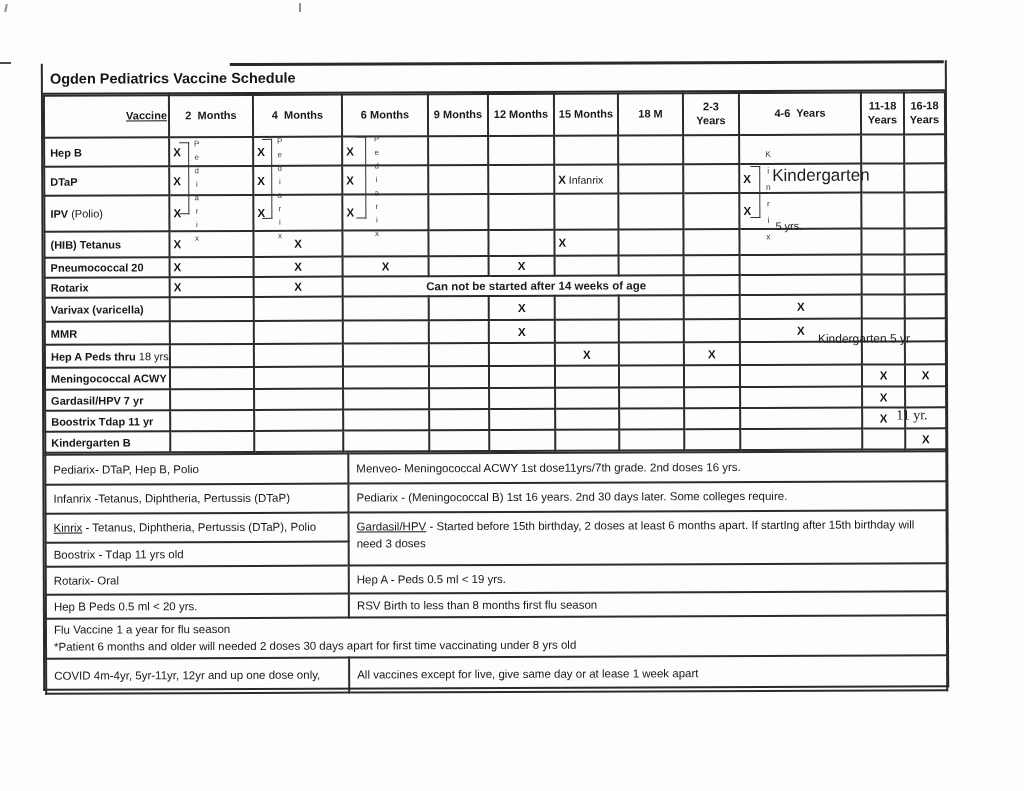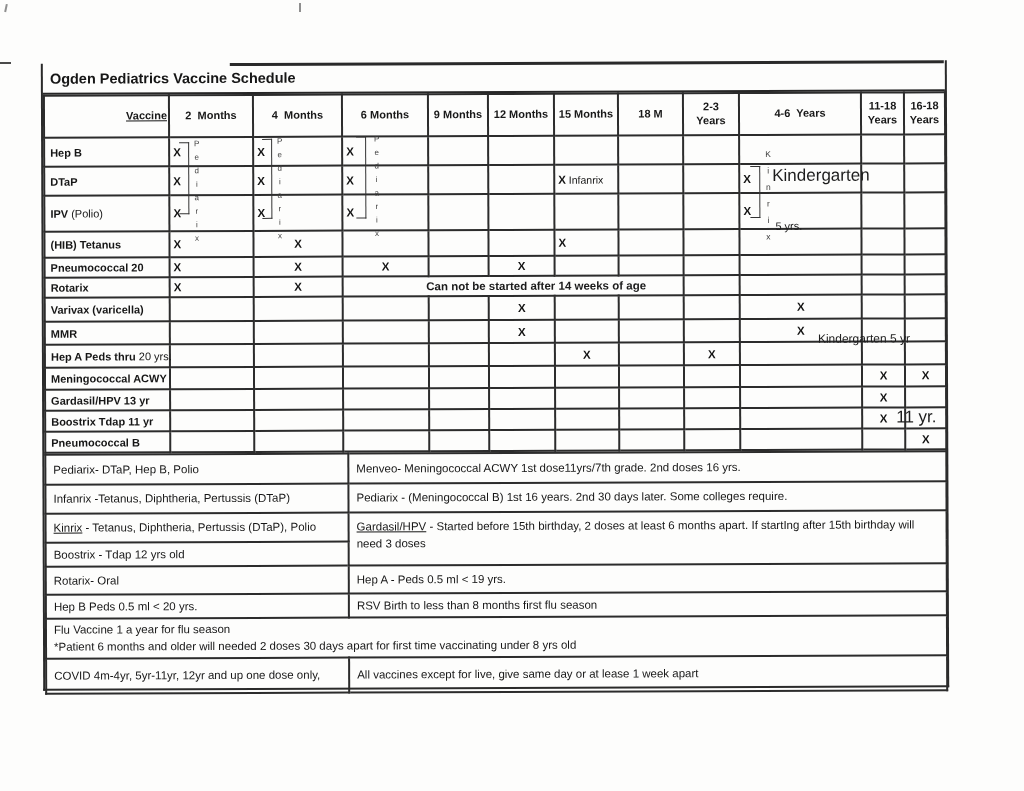--- a/index.html
+++ b/index.html
@@ -49,21 +49,21 @@
   .bracket{position:absolute;width:9px;border:1.6px solid #333;border-left:none;background:transparent;}
   .vtext{
     position:absolute;writing-mode:vertical-rl;text-orientation:upright;
     font-size:8px;color:#3d3d3d;letter-spacing:4.5px;line-height:9px;white-space:nowrap;
   }
   .vtext.kx{letter-spacing:6.5px;font-size:8.5px;}
   .note-abs{position:absolute;white-space:nowrap;color:#1d1d1d;}
   .kg1{font-size:17px;}
   .kg2{font-size:11px;margin-top:33px;}
   .kg3{font-size:12px;}
-  .kg4{font-size:17px;}
+  .kg4{font-size:14px;font-family:Liberation Serif, serif;}
 </style>
 </head>
 <body>
 
 <div class="artifact" style="left:5px;top:4px;width:1.5px;height:8px;transform:rotate(12deg);"></div>
 <div class="artifact" style="left:299px;top:3px;width:1.5px;height:9px;"></div>
 <div class="artifact" style="left:0;top:62px;width:11px;height:2px;background:#4a4a4a;"></div>
 
 <div class="frame">
   <div class="topline"></div>
@@ -207,21 +207,21 @@
           <td class="mark"></td>
           <td class="mark"><span>X</span></td>
           <td class="mark"></td>
           <td class="mark"></td>
           <td class="mark"></td>
           <td class="mark"><span>X</span></td>
           <td class="mark"></td>
           <td class="mark"></td>
         </tr>
         <tr style="height: 23px;">
-          <td class="vlabel"><span>Hep A Peds thru</span><span class="suffix"> 20 yrs.</span></td>
+          <td class="vlabel"><span>Hep A Peds thru</span><span class="suffix"> 18 yrs.</span></td>
           <td class="mark"></td>
           <td class="mark"></td>
           <td class="mark"></td>
           <td class="mark"></td>
           <td class="mark"></td>
           <td class="mark"><span>X</span></td>
           <td class="mark"></td>
           <td class="mark"><span>X</span></td>
           <td class="mark"></td>
           <td class="mark"></td>
@@ -235,21 +235,21 @@
           <td class="mark"></td>
           <td class="mark"></td>
           <td class="mark"></td>
           <td class="mark"></td>
           <td class="mark"></td>
           <td class="mark"></td>
           <td class="mark"><span>X</span></td>
           <td class="mark"><span>X</span></td>
         </tr>
         <tr style="height: 21px;">
-          <td class="vlabel"><span>Gardasil/HPV 13 yr</span></td>
+          <td class="vlabel"><span>Gardasil/HPV 7 yr</span></td>
           <td class="mark"></td>
           <td class="mark"></td>
           <td class="mark"></td>
           <td class="mark"></td>
           <td class="mark"></td>
           <td class="mark"></td>
           <td class="mark"></td>
           <td class="mark"></td>
           <td class="mark"></td>
           <td class="mark"><span>X</span></td>
@@ -263,21 +263,21 @@
           <td class="mark"></td>
           <td class="mark"></td>
           <td class="mark"></td>
           <td class="mark"></td>
           <td class="mark"></td>
           <td class="mark"></td>
           <td class="mark"><span>X</span></td>
           <td class="mark"></td>
         </tr>
         <tr style="height: 21px;">
-          <td class="vlabel"><span>Pneumococcal B</span></td>
+          <td class="vlabel"><span>Kindergarten B</span></td>
           <td class="mark"></td>
           <td class="mark"></td>
           <td class="mark"></td>
           <td class="mark"></td>
           <td class="mark"></td>
           <td class="mark"></td>
           <td class="mark"></td>
           <td class="mark"></td>
           <td class="mark"></td>
           <td class="mark"></td>
@@ -298,21 +298,21 @@
     </tr>
     <tr style="height:29px">
       <td><span class="b">Infanrix</span><span> -Tetanus, Diphtheria, Pertussis (DTaP)</span></td>
       <td><span class="b">Pediarix</span><span> - (Meningococcal B) 1st 16 years. 2nd 30 days later. Some colleges require.</span></td>
     </tr>
     <tr style="height:29px">
       <td><span class="b u">Kinrix</span><span> - Tetanus, Diphtheria, Pertussis (DTaP), Polio</span></td>
       <td class="gardasil" rowspan="2"><span class="b u">Gardasil/HPV</span><span> - Started before 15th birthday, 2 doses at least 6 months apart. If startIng after 15th birthday will need 3 doses</span></td>
     </tr>
     <tr style="height:24px">
-      <td><span class="b">Boostrix</span><span> - Tdap 12 yrs old</span></td>
+      <td><span class="b">Boostrix</span><span> - Tdap 11 yrs old</span></td>
     </tr>
     <tr style="height:28px">
       <td><span class="b">Rotarix-</span><span> Oral</span></td>
       <td><span class="b">Hep A</span><span> - Peds 0.5 ml &lt; 19 yrs.</span></td>
     </tr>
     <tr style="height:24px">
       <td><span class="b">Hep B</span><span>  Peds 0.5 ml &lt; 20 yrs.</span></td>
       <td><span class="b">RSV</span><span> Birth to less than 8 months first flu season</span></td>
     </tr>
     <tr style="height:36px">

